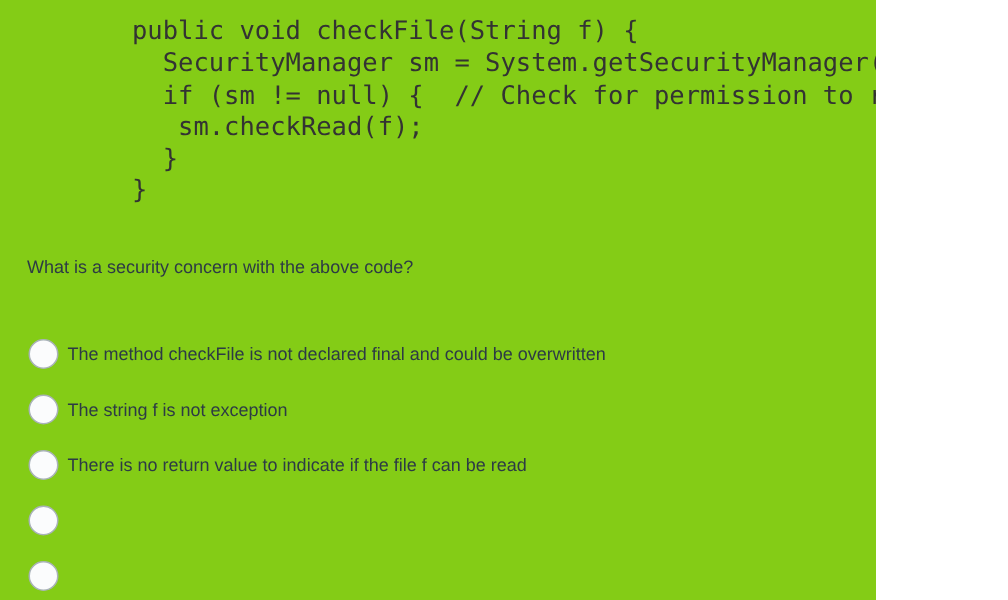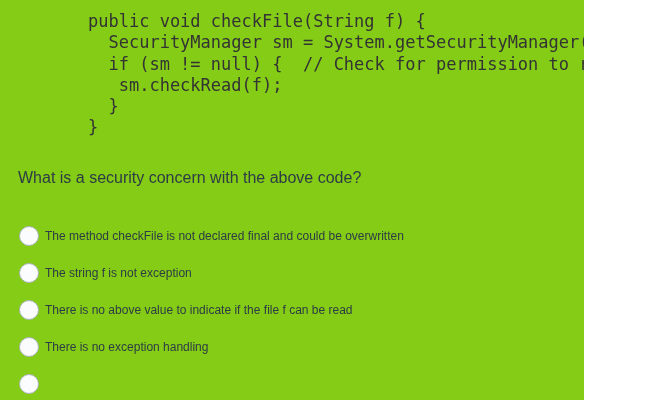--- a/index.html
+++ b/index.html
@@ -23,21 +23,21 @@
     font-size: 17px;
     line-height: 21.3px;
     color: #333333;
     white-space: pre;
   }
 
   .question-text {
     position: absolute;
     left: 18px;
     top: 168px;
-    font-size: 16px;
+    font-size: 12px;
     line-height: 20px;
     color: #2d3b45;
   }
 
   .options-list {
     position: absolute;
     left: 19px;
     top: 217px;
     right: 0;
   }
@@ -86,26 +86,25 @@
     <span class="option-label">The method checkFile is not declared final and could be overwritten</span>
   </div>
 
   <div class="option-row">
     <span class="radio-circle"></span>
     <span class="option-label">The string f is not exception</span>
   </div>
 
   <div class="option-row">
     <span class="radio-circle"></span>
-    <span class="option-label">There is no above value to indicate if the file f can be read</span>
+    <span class="option-label">There is no return value to indicate if the file f can be read</span>
   </div>
 
   <div class="option-row">
     <span class="radio-circle"></span>
-    <span class="option-label">There is no exception handling</span>
   </div>
 
   <div class="option-row">
     <span class="radio-circle"></span>
   </div>
 </div>
 
 </div>
 
 </body></html>

